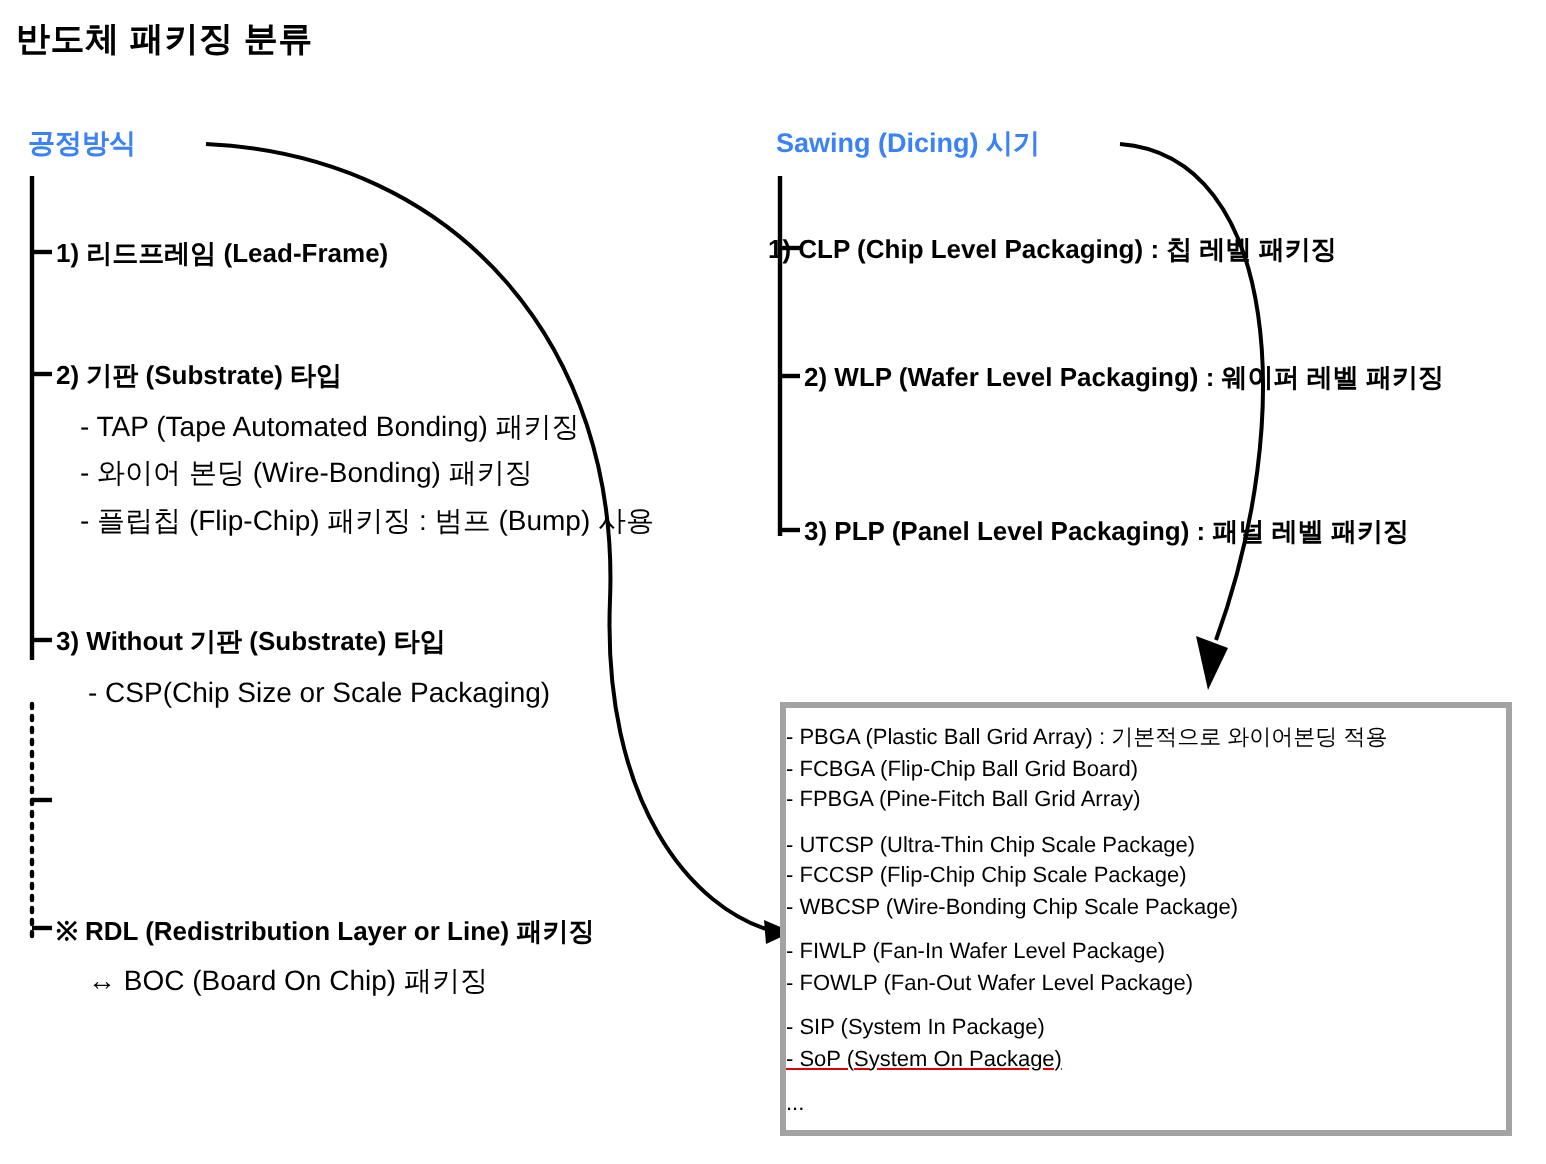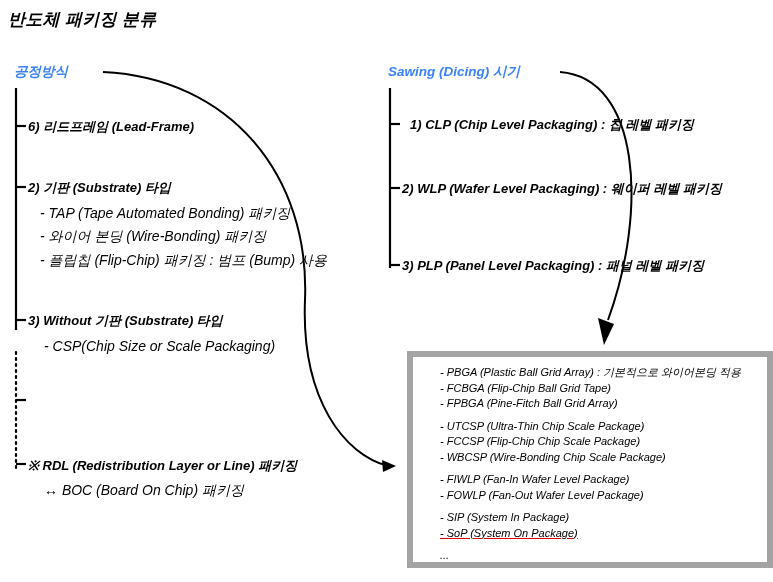--- a/index.html
+++ b/index.html
@@ -12,21 +12,20 @@
     background: #ffffff;
     font-family: "Liberation Sans", sans-serif;
     color: #000000;
     position: relative;
     overflow: hidden;
   }
   #root {
     position: relative;
     width: 773px;
     height: 478px;
-    font-style: italic;
   }
   .abs { position: absolute; }
   #title {
     left: 8px;
     top: 8px;
     font-size: 17px;
     font-weight: bold;
     letter-spacing: 0.3px;
   }
   .section-head {
@@ -38,28 +37,28 @@
     font-size: 13px;
     font-weight: bold;
     white-space: nowrap;
   }
   .item-sub {
     font-size: 14px;
     white-space: nowrap;
   }
   .box {
     position: absolute;
-    left: 407px;
+    left: 390px;
     top: 351px;
     width: 366px;
     height: 217px;
-    border: 6px solid #a3a3a3;
+    border: 3px solid #a3a3a3;
     background: #ffffff;
     box-sizing: border-box;
-    padding: 8px 27px;
+    padding: 8px 0;
   }
   .box-line {
     font-size: 11px;
     line-height: 15.5px;
     white-space: nowrap;
   }
   .box-gap { height: 7px; }
   .underline-sop { text-decoration: underline; text-decoration-color: #d00; }
   svg.overlay {
     position: absolute;
@@ -95,43 +94,43 @@
 
     <path d="M103,72 C230,78 310,175 305,300 C301,400 345,455 388,466" stroke="#000" stroke-width="2" fill="none"></path>
     <polygon points="396,466 382,460 383,472" fill="#000"></polygon>
 
     <path d="M560,72 C640,78 648,210 608,320" stroke="#000" stroke-width="2" fill="none"></path>
     <polygon points="604,345 598,318 614,324" fill="#000"></polygon>
   </svg>
 
   <div class="abs section-head" style="left:14px; top:63px;">공정방식</div>
 
-  <div class="abs item-main" style="left:28px; top:118px;">6) 리드프레임 (Lead-Frame)</div>
+  <div class="abs item-main" style="left:28px; top:118px;">1) 리드프레임 (Lead-Frame)</div>
 
   <div class="abs item-main" style="left:28px; top:179px;">2) 기판 (Substrate) 타입</div>
   <div class="abs item-sub" style="left:40px; top:205px;">- TAP (Tape Automated Bonding) 패키징</div>
   <div class="abs item-sub" style="left:40px; top:228px;">- 와이어 본딩 (Wire-Bonding) 패키징</div>
   <div class="abs item-sub" style="left:40px; top:252px;">- 플립칩 (Flip-Chip) 패키징 : 범프 (Bump) 사용</div>
 
   <div class="abs item-main" style="left:28px; top:312px;">3) Without 기판 (Substrate) 타입</div>
   <div class="abs item-sub" style="left:44px; top:338px;">- CSP(Chip Size or Scale Packaging)</div>
 
 
   <div class="abs item-main" style="left:28px; top:456px;">※ RDL (Redistribution Layer or Line) 패키징</div>
   <div class="abs item-sub" style="left:44px; top:482px;">↔ BOC (Board On Chip) 패키징</div>
 
   <div class="abs section-head" style="left:388px; top:63px;">Sawing (Dicing) 시기</div>
 
-  <div class="abs item-main" style="left:410px; top:116px;">1) CLP (Chip Level Packaging) : 칩 레벨 패키징</div>
+  <div class="abs item-main" style="left:384px; top:116px;">1) CLP (Chip Level Packaging) : 칩 레벨 패키징</div>
   <div class="abs item-main" style="left:402px; top:180px;">2) WLP (Wafer Level Packaging) : 웨이퍼 레벨 패키징</div>
   <div class="abs item-main" style="left:402px; top:257px;">3) PLP (Panel Level Packaging) : 패널 레벨 패키징</div>
 
   <div class="box">
     <div class="box-line">- PBGA (Plastic Ball Grid Array) : 기본적으로 와이어본딩 적용</div>
-    <div class="box-line">- FCBGA (Flip-Chip Ball Grid Tape)</div>
+    <div class="box-line">- FCBGA (Flip-Chip Ball Grid Board)</div>
     <div class="box-line">- FPBGA (Pine-Fitch Ball Grid Array)</div>
     <div class="box-gap"></div>
     <div class="box-line">- UTCSP (Ultra-Thin Chip Scale Package)</div>
     <div class="box-line">- FCCSP (Flip-Chip Chip Scale Package)</div>
     <div class="box-line">- WBCSP (Wire-Bonding Chip Scale Package)</div>
     <div class="box-gap"></div>
     <div class="box-line">- FIWLP (Fan-In Wafer Level Package)</div>
     <div class="box-line">- FOWLP (Fan-Out Wafer Level Package)</div>
     <div class="box-gap"></div>
     <div class="box-line">- SIP (System In Package)</div>

